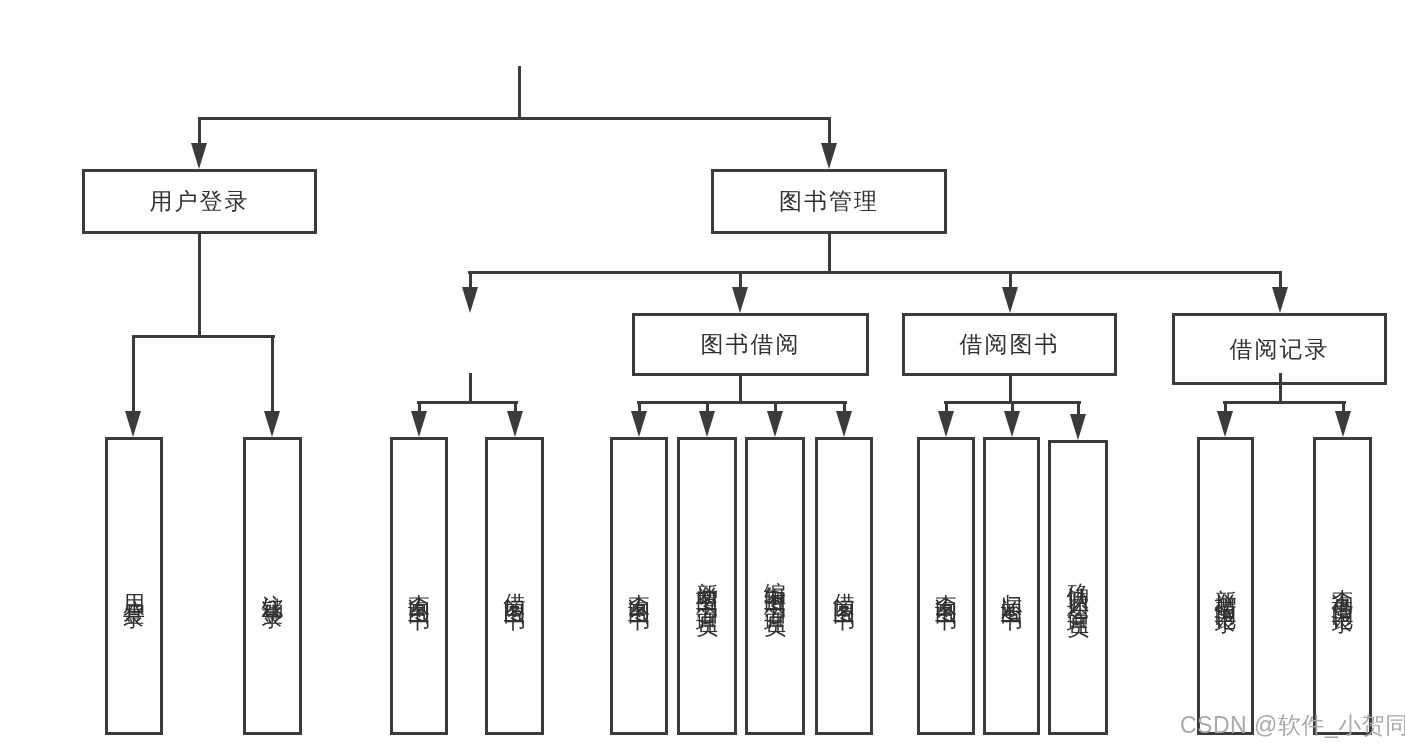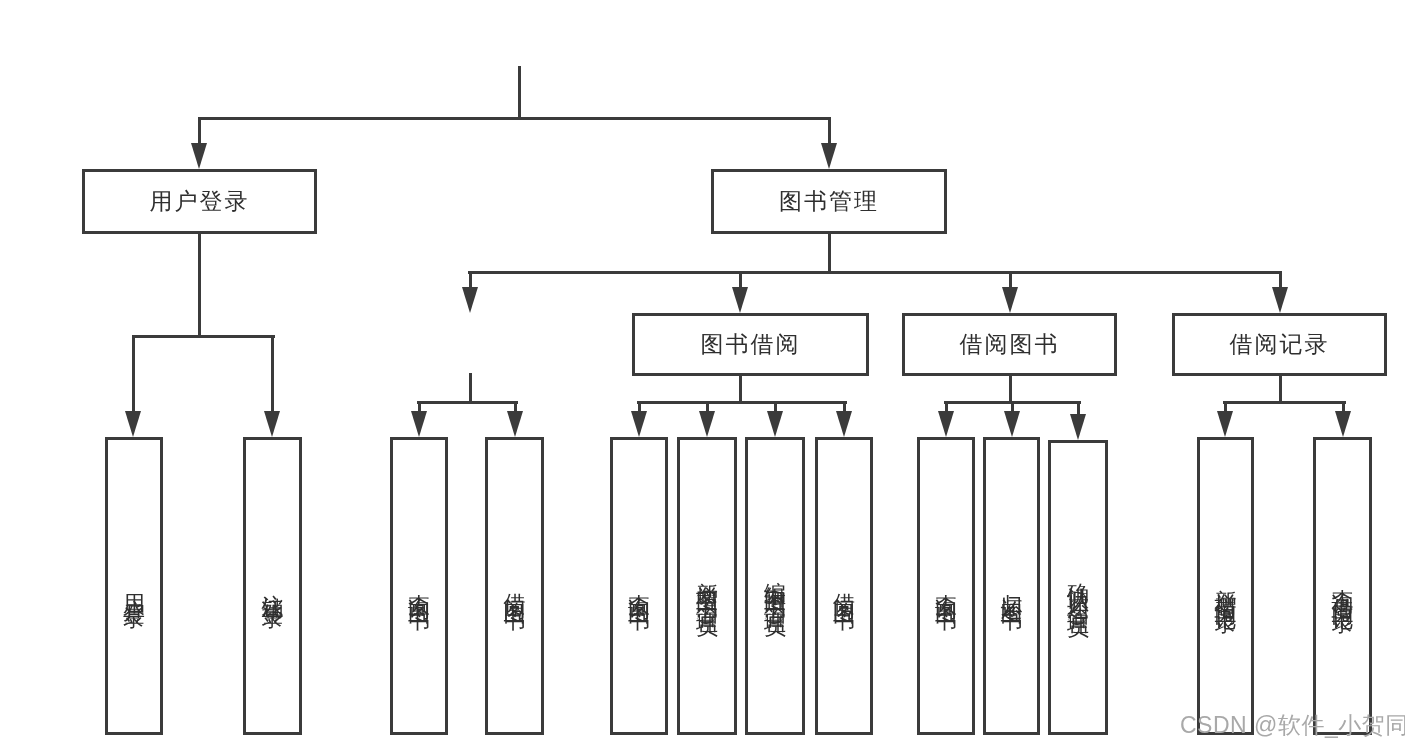--- a/index.html
+++ b/index.html
@@ -64,21 +64,21 @@
   <div class="ar" style="left:1002px;top:287px;"></div>
   <div class="vl" style="left:1279px;top:271px;height:20px;"></div>
   <div class="ar" style="left:1272px;top:287px;"></div>
 
   <div class="box" style="left:632px;top:313px;width:237px;height:63px;">
     <span>图书借阅</span>
   </div>
   <div class="box" style="left:902px;top:313px;width:215px;height:63px;">
     <span>借阅图书</span>
   </div>
-  <div class="box" style="left:1172px;top:313px;width:215px;height:63px;">
+  <div class="box" style="left:1172px;top:313px;width:215px;height:72px;">
     <span>借阅记录</span>
   </div>
 
   <div class="vl" style="left:469px;top:373px;height:31px;"></div>
   <div class="hl" style="left:417px;top:401px;width:101px;"></div>
   <div class="vl" style="left:418px;top:401px;height:20px;"></div>
   <div class="ar" style="left:411px;top:411px;"></div>
   <div class="vl" style="left:514px;top:401px;height:20px;"></div>
   <div class="ar" style="left:507px;top:411px;"></div>
 

